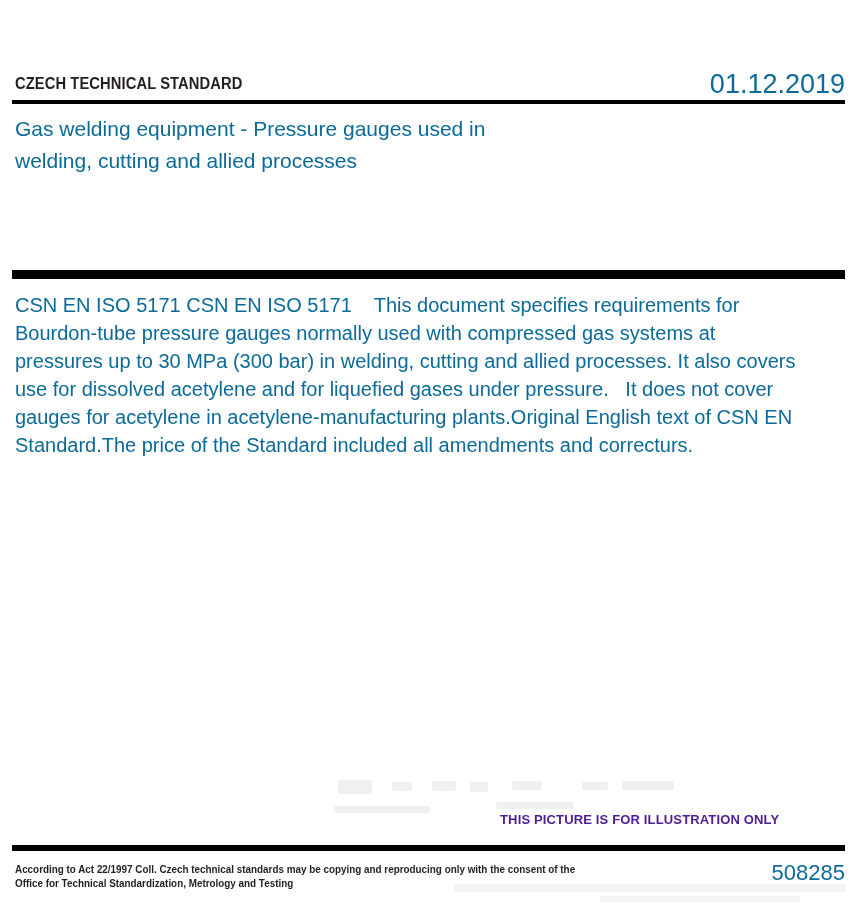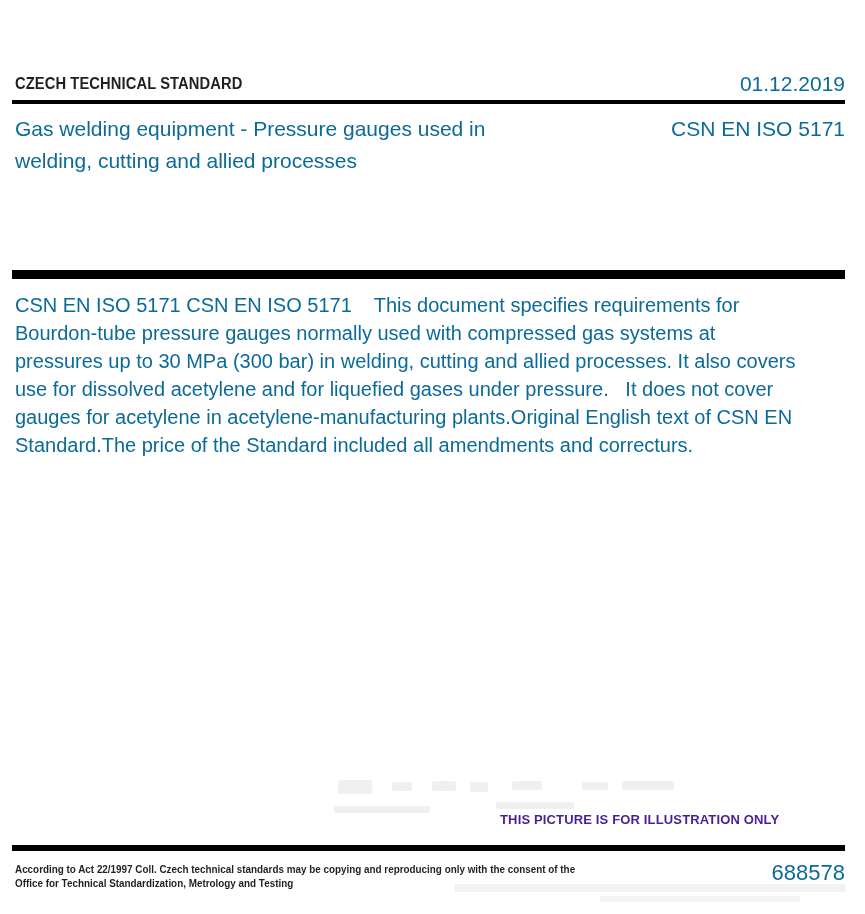--- a/index.html
+++ b/index.html
@@ -41,21 +41,21 @@
     font-size: 16px;
     font-weight: bold;
     letter-spacing: 0.1px;
     color: #231f20;
     transform: scaleX(0.92);
     transform-origin: left center;
     white-space: nowrap;
   }
 
   .doc-date {
-    font-size: 21px;
+    font-size: 27px;
     font-weight: normal;
     color: #0c6a99;
     white-space: nowrap;
   }
 
   .rule-thin {
     position: absolute;
     left: 12px;
     width: 833px;
     top: 100px;
@@ -206,21 +206,20 @@
   <div class="header-row">
     <div class="doc-kind">CZECH TECHNICAL STANDARD</div>
     <div class="doc-date">01.12.2019</div>
   </div>
 
   <div class="rule-thin"></div>
 
   <div class="title-block">
     <div class="title-left">Gas welding equipment - Pressure gauges used in welding, cutting and allied processes</div>
     <div class="title-right">
-      <div>CSN EN ISO 5171</div>
     </div>
   </div>
 
   <div class="rule-thick"></div>
 
   <div class="abstract">CSN EN ISO 5171 CSN EN ISO 5171    This document specifies requirements for Bourdon-tube pressure gauges normally used with compressed gas systems at pressures up to 30 MPa (300 bar) in welding, cutting and allied processes. It also covers use for dissolved acetylene and for liquefied gases under pressure.   It does not cover gauges for acetylene in acetylene-manufacturing plants.Original English text of CSN EN Standard.The price of the Standard included all amendments and correcturs.</div>
 
   <div class="illustration-area">
     <div class="watermark-blob wb1"></div>
     <div class="watermark-blob wb2"></div>
@@ -232,18 +231,18 @@
     <div class="watermark-blob wb8"></div>
     <div class="watermark-blob wb9"></div>
   </div>
 
   <div class="illustration-caption">THIS PICTURE IS FOR ILLUSTRATION ONLY</div>
 
   <div class="rule-footer"></div>
 
   <div class="footer-note">According to Act 22/1997 Coll. Czech technical standards may be copying and reproducing only with the consent of the Office for Technical Standardization, Metrology and Testing</div>
 
-  <div class="footer-code">688578</div>
+  <div class="footer-code">508285</div>
 
   <div class="footer-watermark"></div>
   <div class="footer-watermark-2"></div>
 
 </div>
 
 </body></html>

